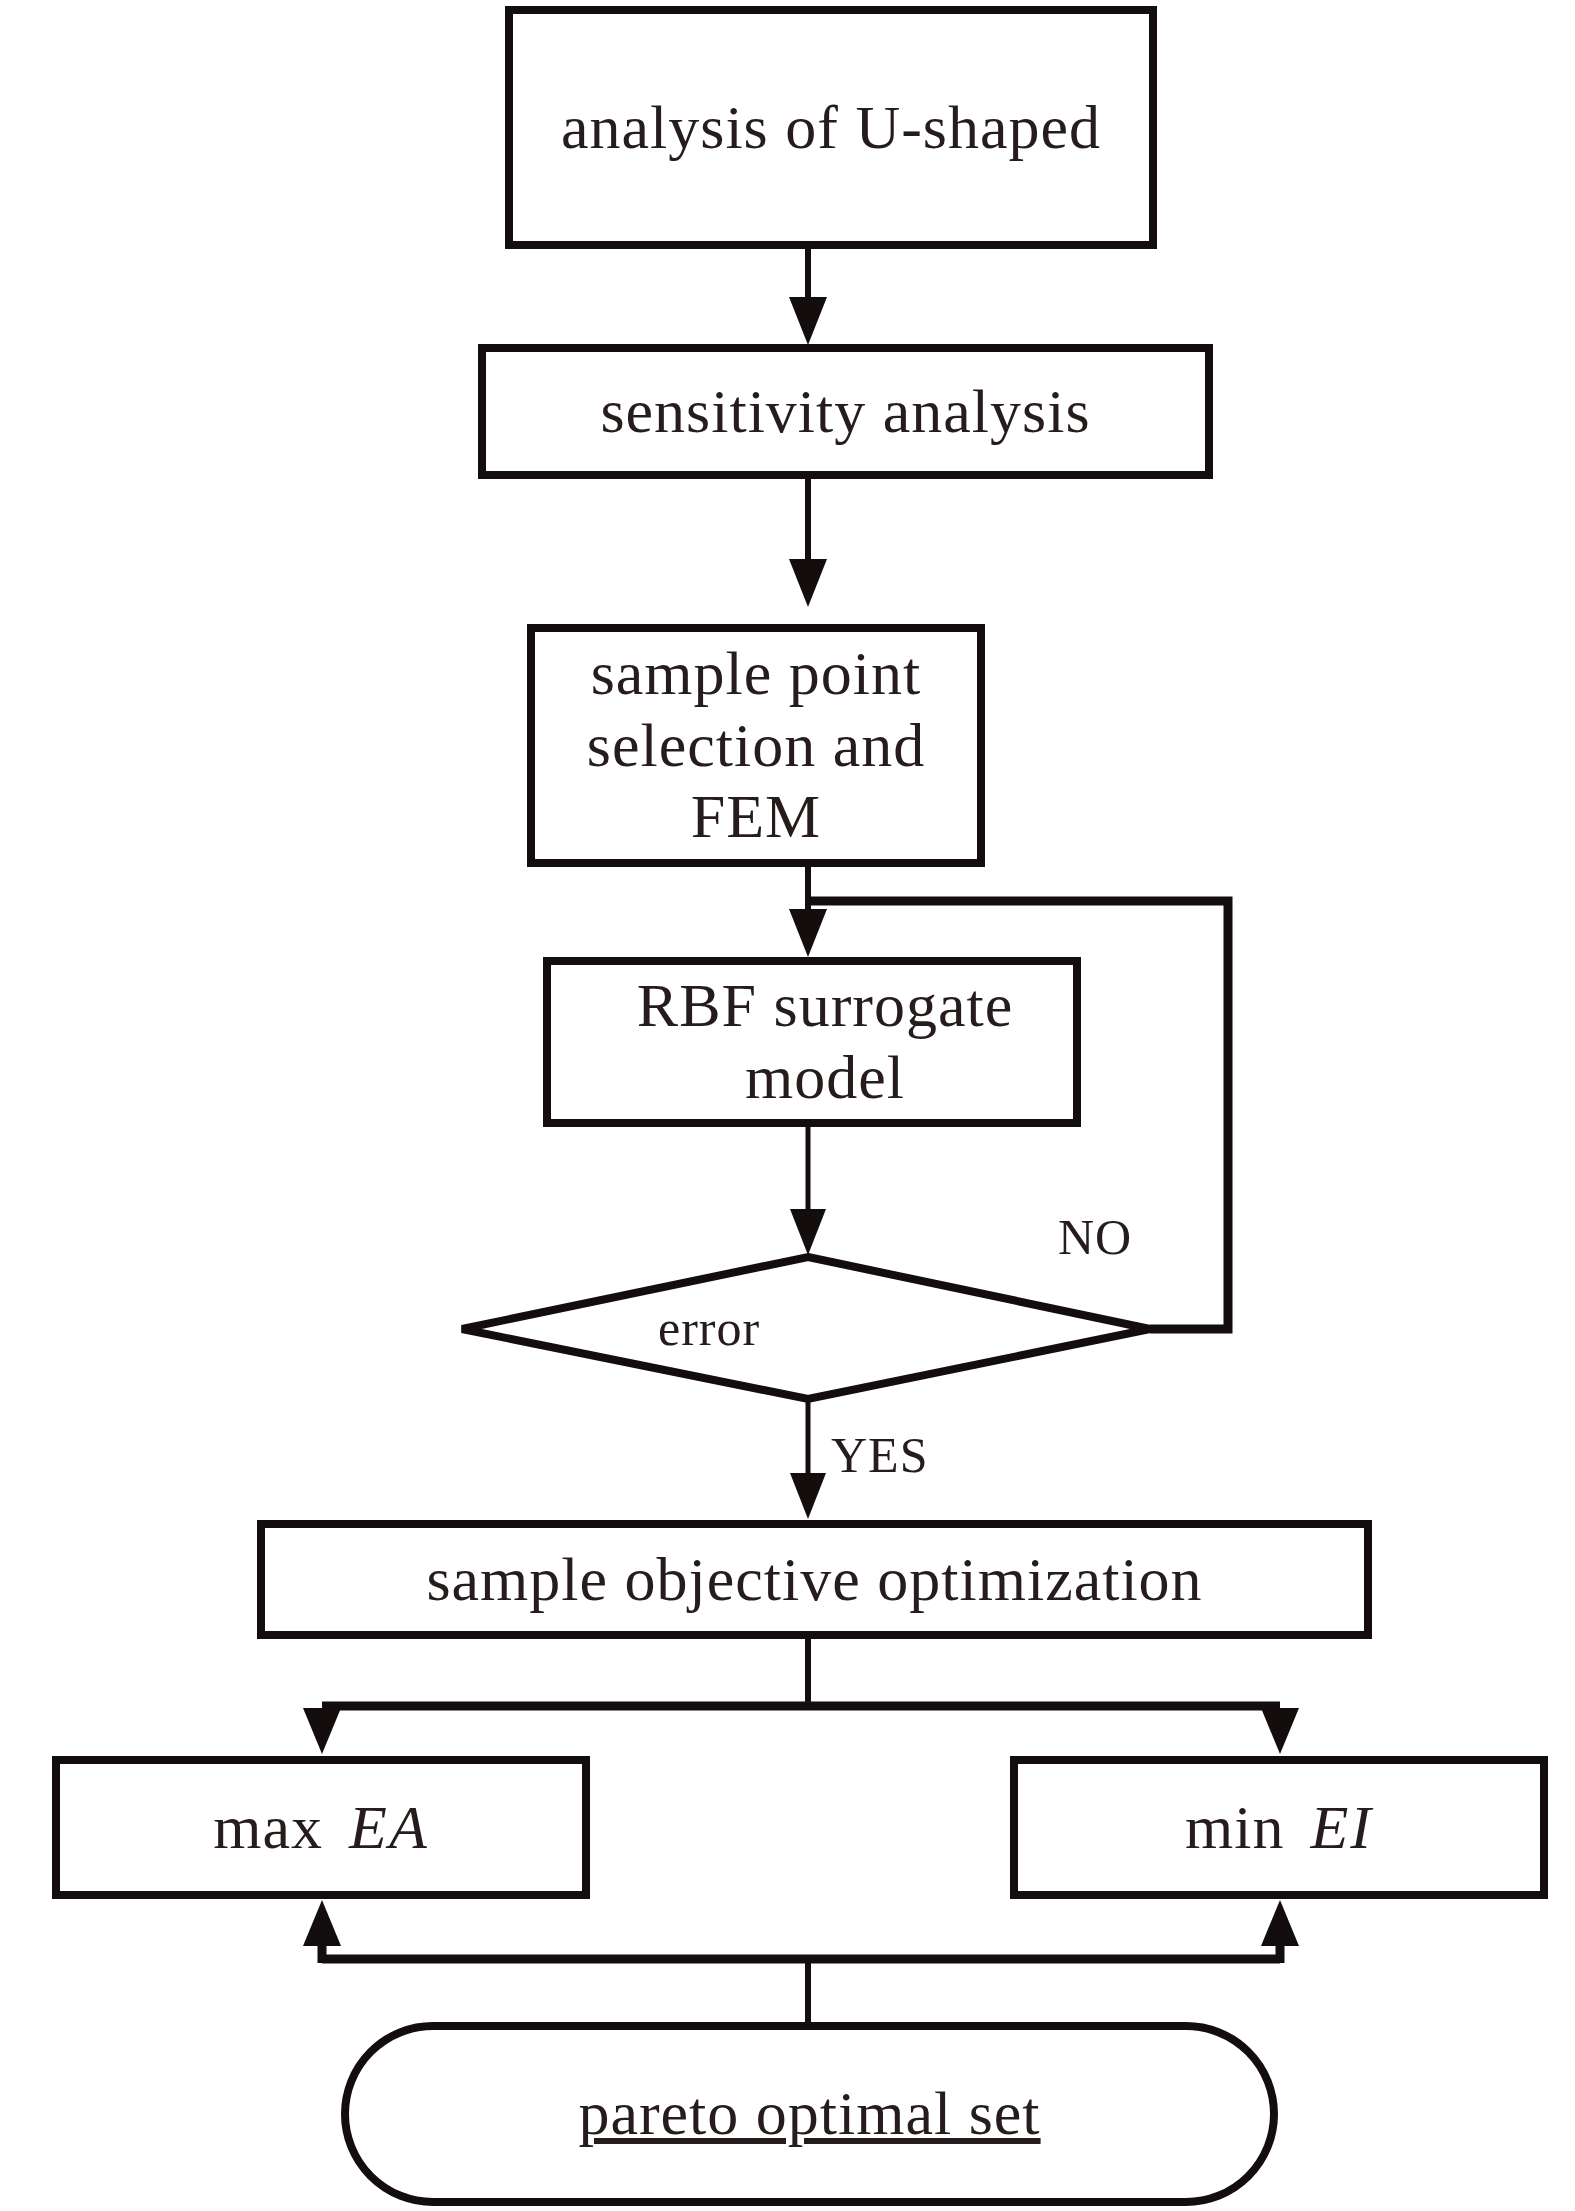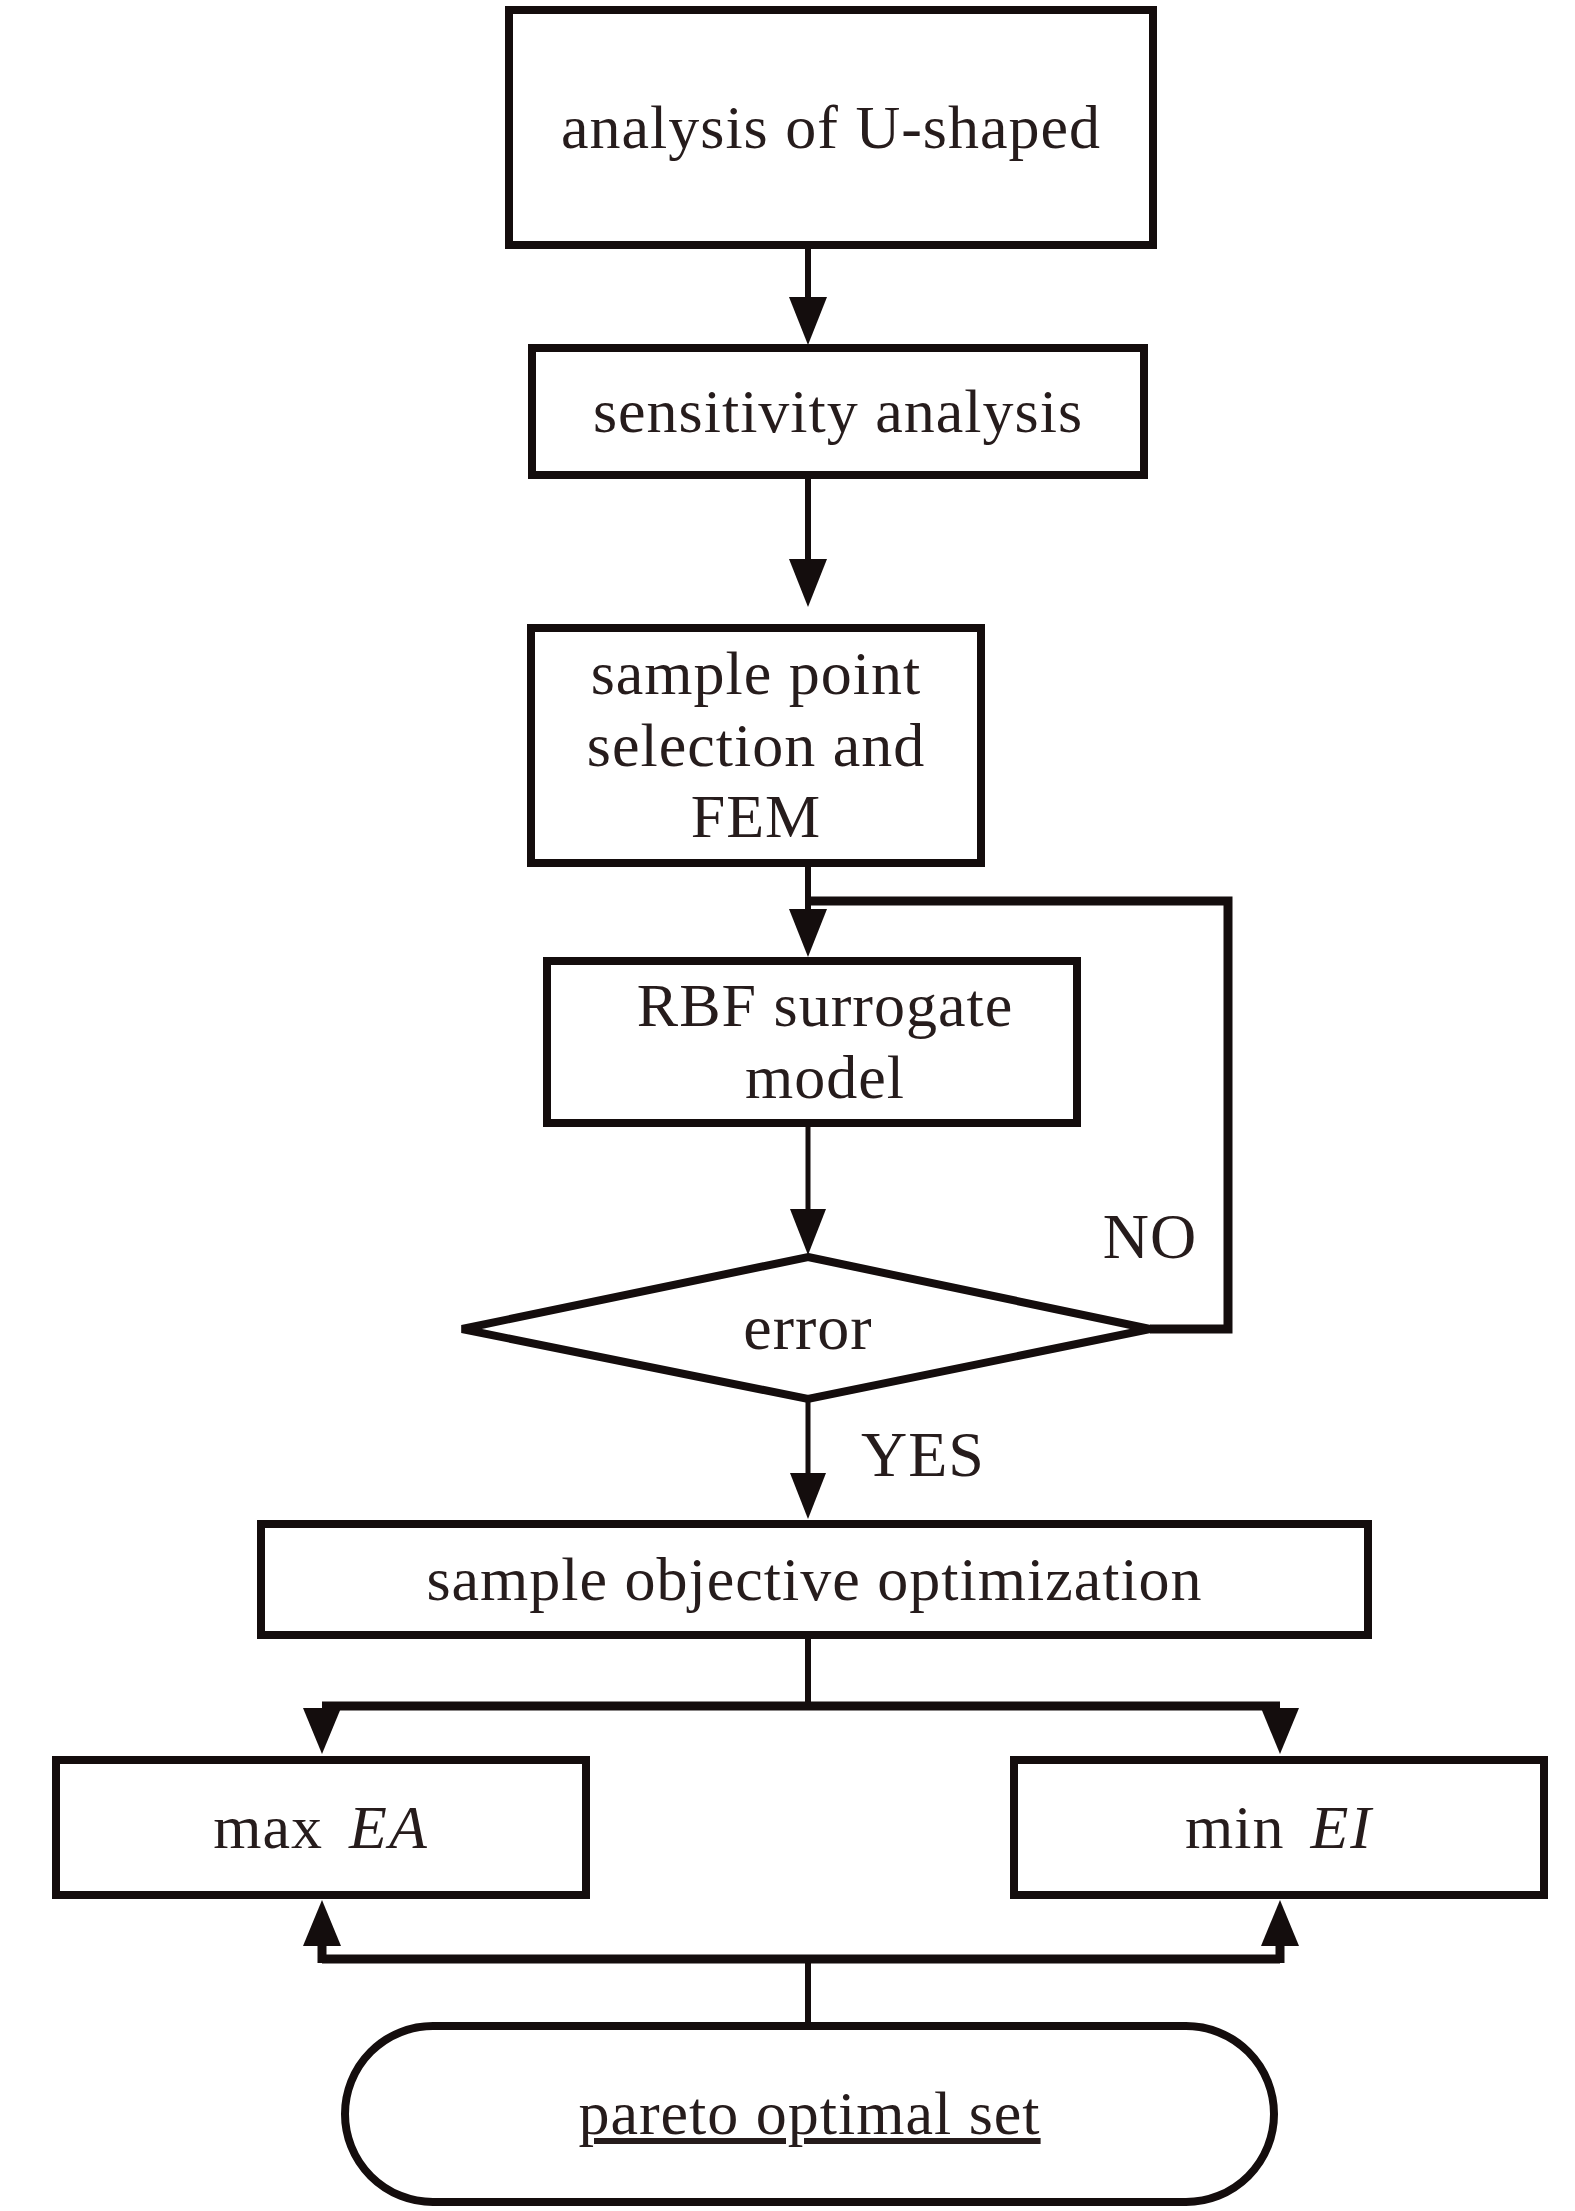--- a/index.html
+++ b/index.html
@@ -25,33 +25,33 @@
     display: flex;
     flex-direction: column;
     align-items: center;
     justify-content: center;
     text-align: center;
     font-size: 62px;
     letter-spacing: 1px;
     line-height: 1.16;
   }
   .node-analysis    { left: 505px;  top: 6px;    width: 652px;  height: 243px; }
-  .node-sensitivity { left: 528px;  top: 344px;  width: 620px;  height: 135px; }
+  .node-sensitivity { left: 478px;  top: 344px;  width: 735px;  height: 135px; }
   .node-sample      { left: 527px;  top: 608px;  width: 458px;  height: 243px; margin-top: 16px; }
   .node-rbf         { left: 543px;  top: 957px;  width: 538px;  height: 170px; padding-left: 26px; }
   .node-moo         { left: 257px;  top: 1520px; width: 1115px; height: 119px; }
   .node-maxea       { left: 52px;   top: 1756px; width: 538px;  height: 143px; }
   .node-minei       { left: 1010px; top: 1756px; width: 538px;  height: 143px; }
   .node-pareto      { left: 341px;  top: 2022px; width: 937px;  height: 184px; border-radius: 92px; text-decoration: underline; }
   .floating-label {
     position: absolute;
     display: flex;
     align-items: center;
-    justify-content: center;
-    font-size: 64px;
+    justify-content: flex-start;
+    font-size: 50px;
     letter-spacing: 1px;
     background: transparent;
   }
   .label-error { left: 658px;  top: 1290px; width: 300px; height: 76px; }
   .label-no    { left: 1058px; top: 1206px; width: 184px; height: 62px; }
   .label-yes   { left: 831px;  top: 1425px; width: 184px; height: 60px; }
   .math-sym { font-style: italic; margin-left: 0.42em; letter-spacing: 2px; }
   .stroke { stroke: #140d0d; }
   .fill   { fill: #140d0d; }
 </style>

